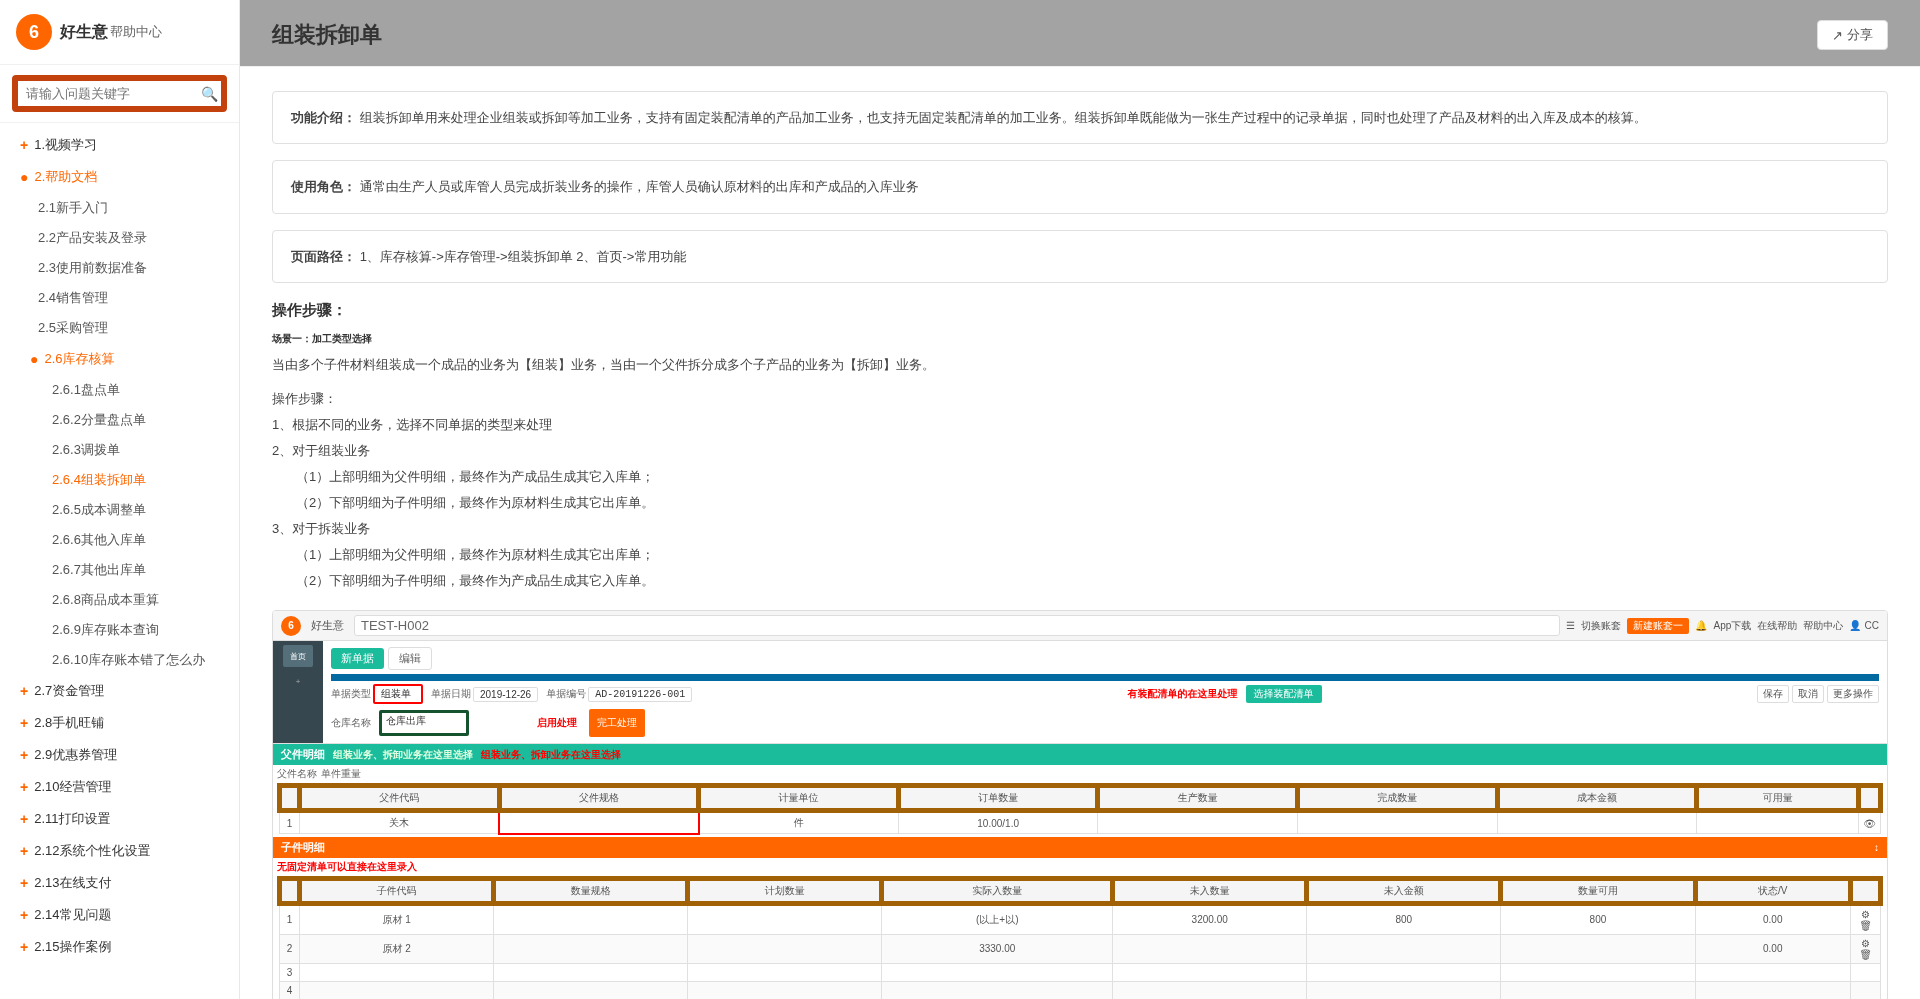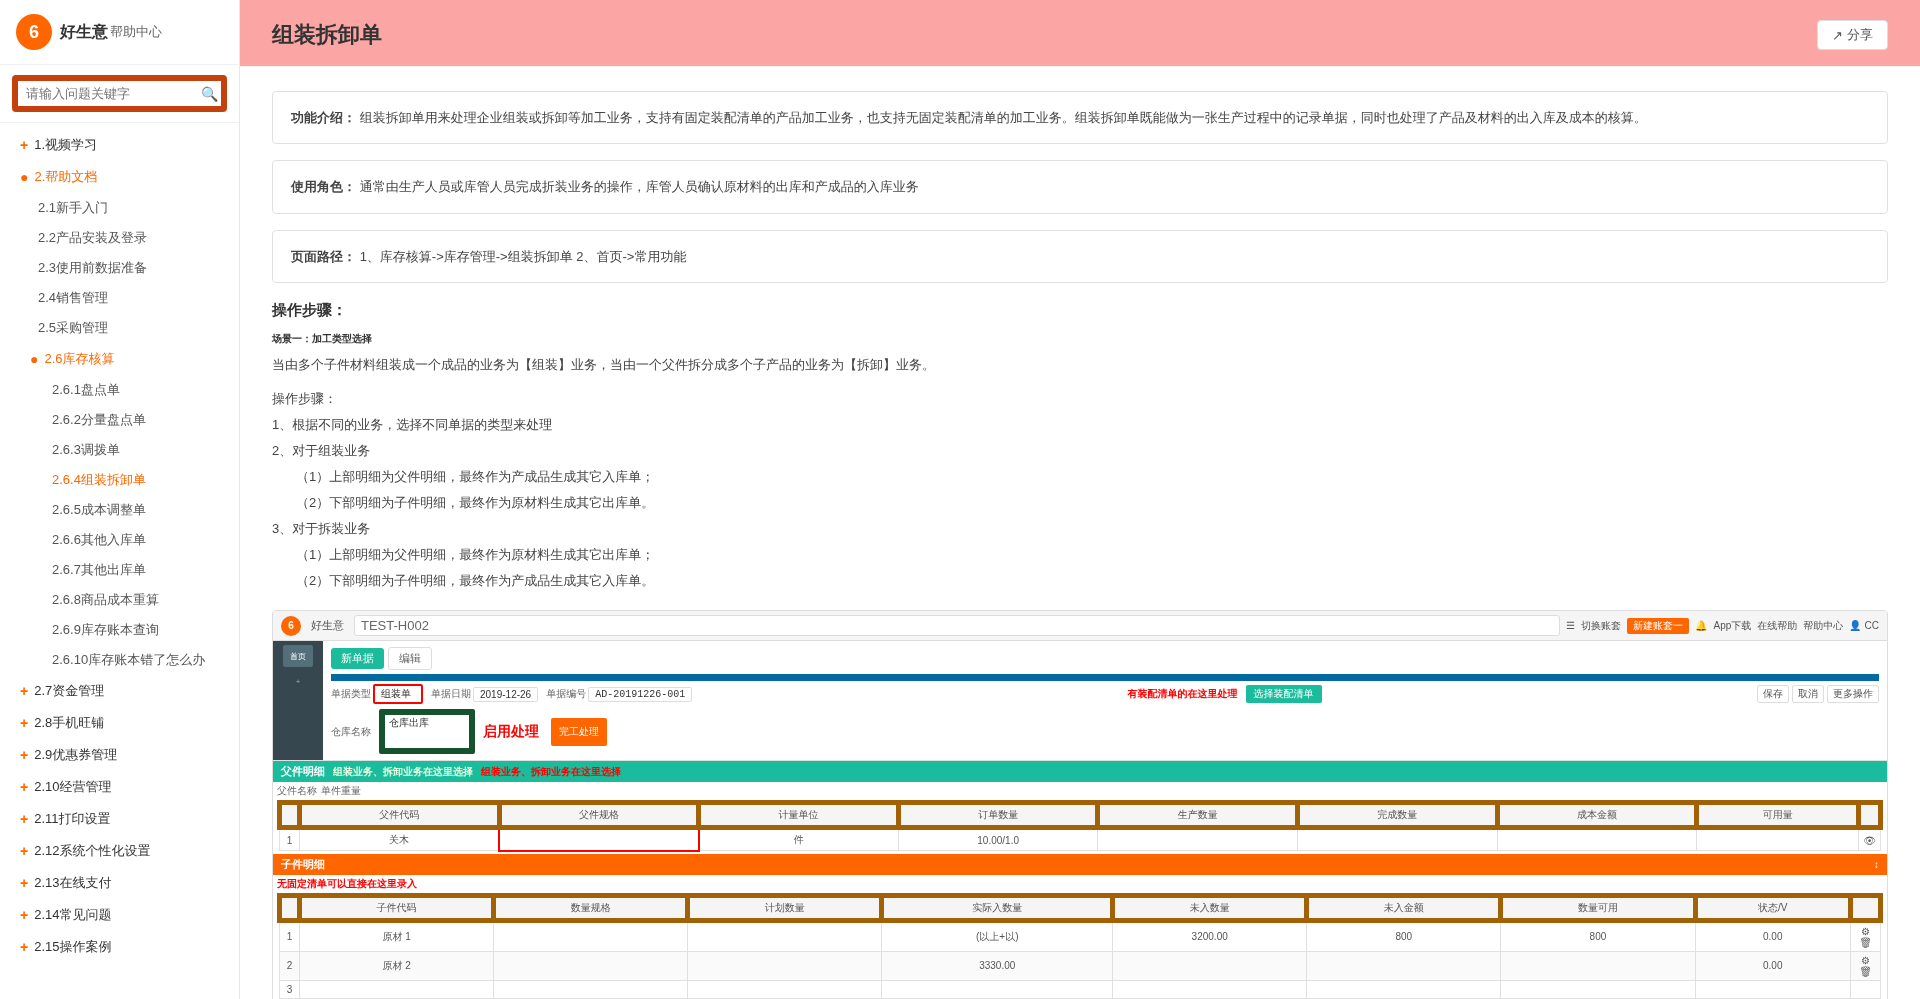--- a/index.html
+++ b/index.html
@@ -92,21 +92,21 @@
       display: flex;
       flex-direction: column;
     }
 
     #page-header {
       padding: 20px 32px 16px 32px;
       border-bottom: 1px solid #f0f0f0;
       display: flex;
       align-items: flex-start;
       justify-content: space-between;
-      background: #fca5a5;
+      background: #a3a3a3;
     }
     .page-title { font-size: 22px; font-weight: 600; color: #333; }
     .share-btn {
       border: 1px solid #ddd;
       border-radius: 4px;
       padding: 5px 14px;
       font-size: 13px;
       color: #555;
       cursor: pointer;
       display: flex; align-items: center; gap: 4px;
@@ -418,23 +418,23 @@
               </div>
               <div style="display:flex;gap:3px;font-size:10px;">
                 <div style="border:1px solid #ddd;border-radius:2px;padding:1px 5px;cursor:pointer;color:#555;">保存</div>
                 <div style="border:1px solid #ddd;border-radius:2px;padding:1px 5px;cursor:pointer;color:#555;">取消</div>
                 <div style="border:1px solid #ddd;border-radius:2px;padding:1px 5px;cursor:pointer;color:#555;">更多操作</div>
               </div>
             </div>
 
             <div style="display:flex;align-items:center;gap:8px;padding:2px 0;font-size:10px;">
               <span style="color:#666;">仓库名称</span>
-              <div style="border:6px solid #14532d;border-radius:2px;padding:1px 40px 18px 4px;font-size:10px;">仓库出库</div>
+              <div style="border:3px solid #14532d;border-radius:2px;padding:1px 40px 5px 4px;font-size:10px;">仓库出库</div>
               <div style="position:relative;display:flex;align-items:center;gap:4px;">
-                <span style="color:red;font-size:14px;font-weight:bold;">启用处理</span>
+                <span style="color:red;font-size:10px;font-weight:bold;margin-left:60px;">启用处理</span>
                 <div style="background:#f60;color:#fff;padding:7px 8px;border-radius:2px;font-size:10px;cursor:pointer;margin-left:8px;">完工处理</div>
               </div>
             </div>
           </div>
         </div>
 
         <div style="background:#1abc9c;color:#fff;font-size:11px;padding:3px 8px;font-weight:bold;display:flex;align-items:center;gap:8px;">
           <span>父件明细</span>
           <span style="font-size:10px;color:#e0ffe0;">组装业务、拆卸业务在这里选择</span>
           <span style="color:red;font-weight:bold;font-size:10px;">组装业务、拆卸业务在这里选择</span>

